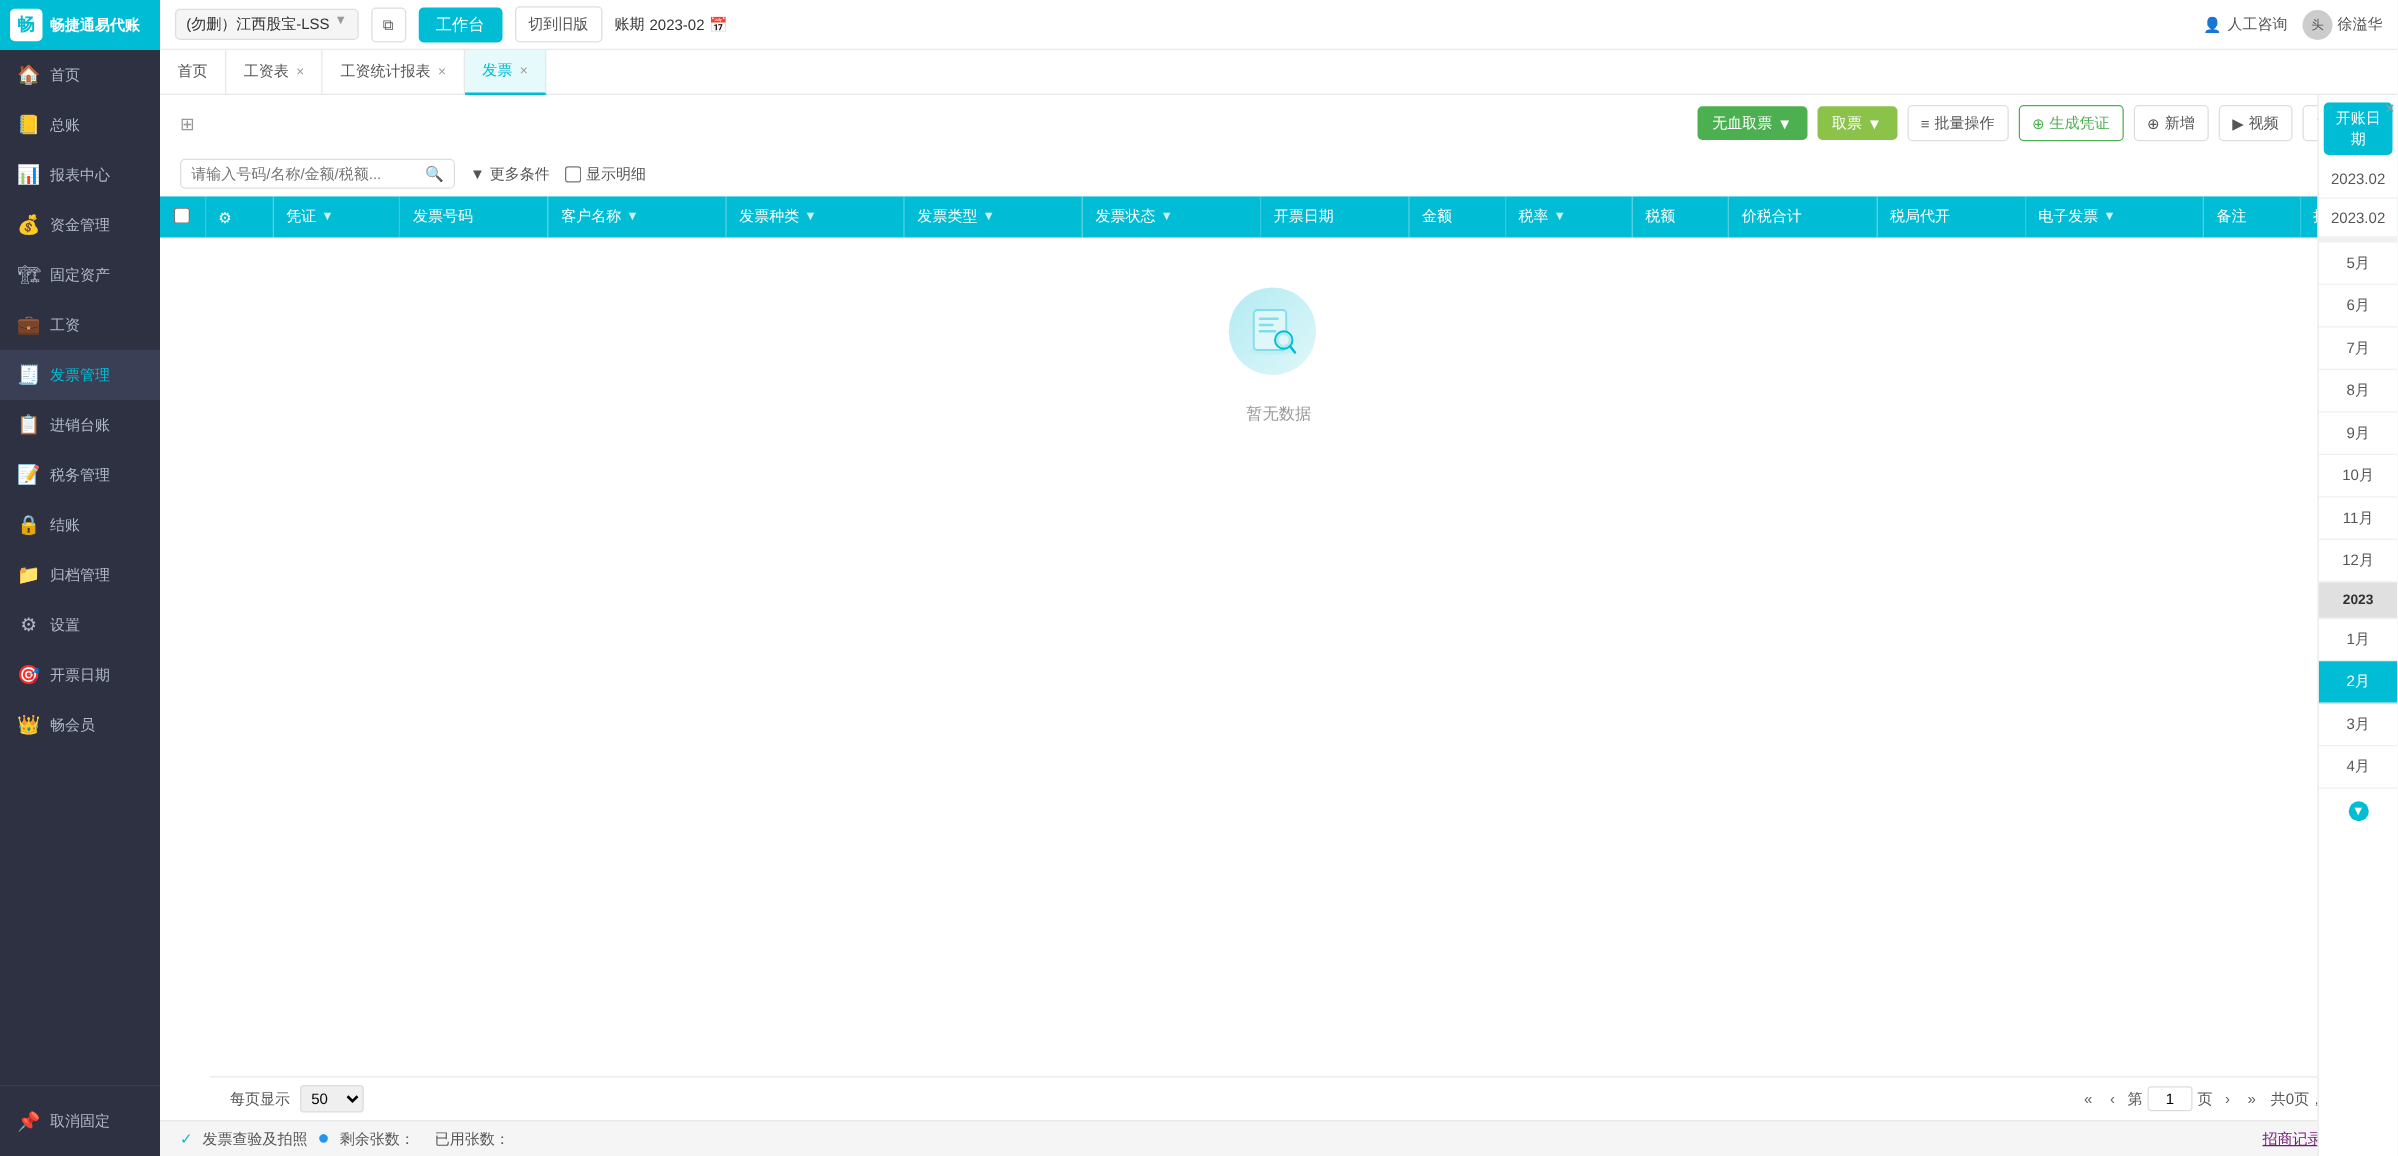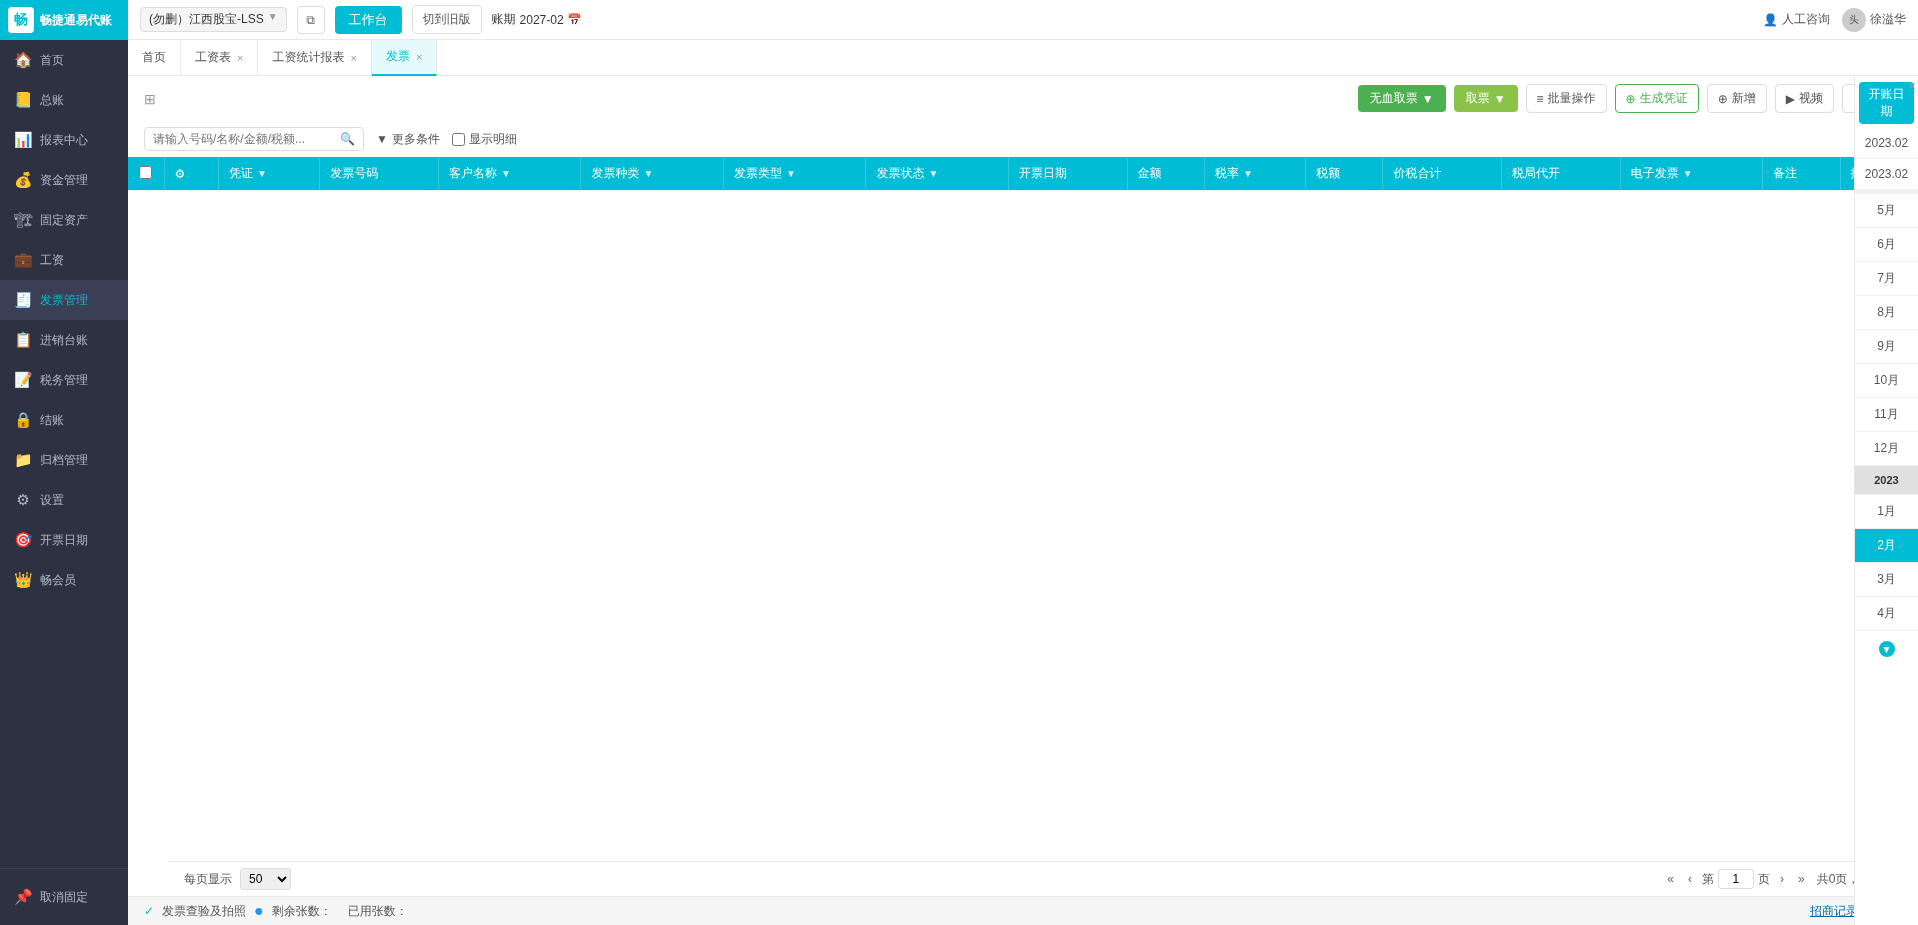--- a/index.html
+++ b/index.html
@@ -386,21 +386,21 @@
       display: flex;
       align-items: center;
       gap: 16px;
       font-size: 12px;
       color: #555;
       flex-shrink: 0;
     }
     .statusbar-left { display: flex; align-items: center; gap: 8px; }
     .statusbar-right { margin-left: auto; display: flex; align-items: center; gap: 8px; }
     .check-icon { color: #00bcd4; }
-    .link-btn { color: #0369a1; cursor: pointer; text-decoration: underline; }
+    .link-btn { color: #701a75; cursor: pointer; text-decoration: underline; }
 
     
     .date-panel {
       position: absolute;
       right: 0;
       top: 0;
       bottom: 0;
       width: 64px;
       background: #fff;
       border-left: 1px solid #e8e8e8;
@@ -541,21 +541,21 @@
       <span>(勿删）江西股宝-LSS</span>
       <span class="chevron">▼</span>
     </div>
     <div class="copy-icon-btn">
       <span>⧉</span>
     </div>
     <button class="workspace-btn">工作台</button>
     <button class="old-version-btn">切到旧版</button>
     <div class="period-info">
       <span>账期</span>
-      <span>2027-02</span>
+      <span>2023-02</span>
       <span class="cal-icon">📅</span>
     </div>
     <div class="topbar-right">
       <div class="service-btn">
         <span>👤</span>
         <span>人工咨询</span>
       </div>
       <div class="user-btn">
         <div class="user-avatar">头</div>
         <span>徐溢华</span>
@@ -708,20 +708,38 @@
             </th>
             <th>
               <span>操作</span>
             </th>
           </tr>
         </thead>
         <tbody id="table-body">
         </tbody>
       </table>
 
+      <div class="empty-state">
+        <div class="empty-icon">
+          <div class="empty-icon-inner">
+
+            <svg width="50" height="50" viewBox="0 0 50 50">
+              <ellipse cx="25" cy="40" rx="18" ry="4" fill="#b2ebf2" opacity="0.5"></ellipse>
+              <rect x="10" y="8" width="26" height="32" rx="3" fill="#e0f7fa" stroke="#80deea" stroke-width="1.5"></rect>
+              <rect x="14" y="14" width="16" height="2" rx="1" fill="#80deea"></rect>
+              <rect x="14" y="19" width="12" height="2" rx="1" fill="#80deea"></rect>
+              <rect x="14" y="24" width="14" height="2" rx="1" fill="#80deea"></rect>
+              <circle cx="34" cy="32" r="7" fill="#b2ebf2" stroke="#00bcd4" stroke-width="1.5"></circle>
+              <line x1="39" y1="37" x2="43" y2="42" stroke="#00bcd4" stroke-width="2" stroke-linecap="round"></line>
+              <circle cx="34" cy="32" r="4" fill="#e0f7fa"></circle>
+            </svg>
+          </div>
+        </div>
+        <div class="empty-text">暂无数据</div>
+      </div>
     </div>
 
     <div class="footer">
       <div class="footer-left">
         <span>每页显示</span>
         <select class="per-page-select">
           <option value="50" selected="">50</option>
           <option value="10">10</option>
           <option value="20">20</option>
           <option value="100">100</option>

